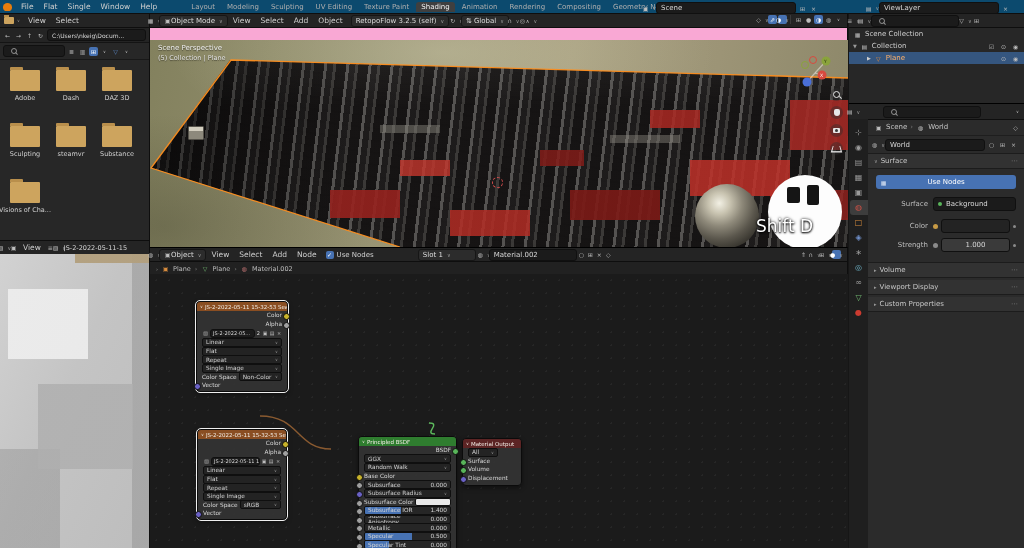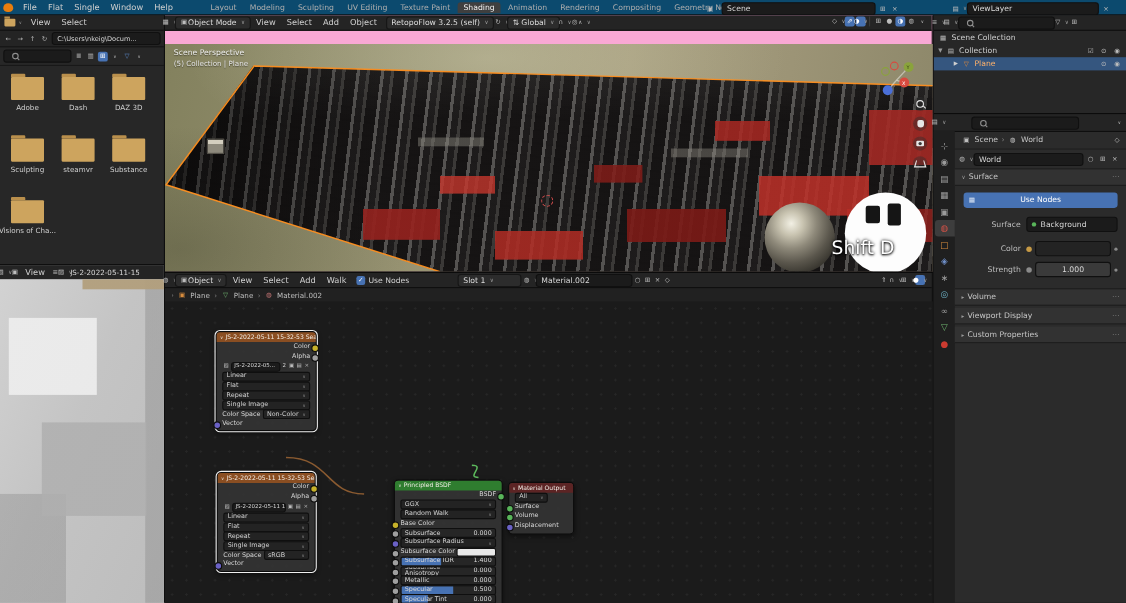--- a/index.html
+++ b/index.html
@@ -281,21 +281,21 @@
 <div class="sec" style="left:150px;top:247px;width:698px;height:301px;background:#1c1c1c;border-right:1px solid #0e0e0e;border-top:1px solid #000">
   <div class="hd" style="height:13px">
     <span class="ic icsm dd">◍</span>
     <span class="btnf dd" style="height:10px">
         <span class="ic icsm" style="width:7px">▣</span>
         <span>Object</span>
       </span>
     <span class="mi">View</span>
     <span class="mi">Select</span>
     <span class="mi">Add</span>
-    <span class="mi">Walk</span>
+    <span class="mi">Node</span>
     <span class="r" style="margin-left:4px">
         <span class="chk">✓</span>
         <span style="font-size:7px">Use Nodes</span>
       </span>
     <span class="btnf dd" style="height:10px;margin-left:44px;width:48px">Slot 1</span>
     <span class="ic icsm dd" style="margin-left:4px">◍</span>
     <span class="fld" style="width:78px">Material.002</span>
     <span class="ic icsm">○</span>
     <span class="ic icsm">⊞</span>
     <span class="ic icsm">×</span>

